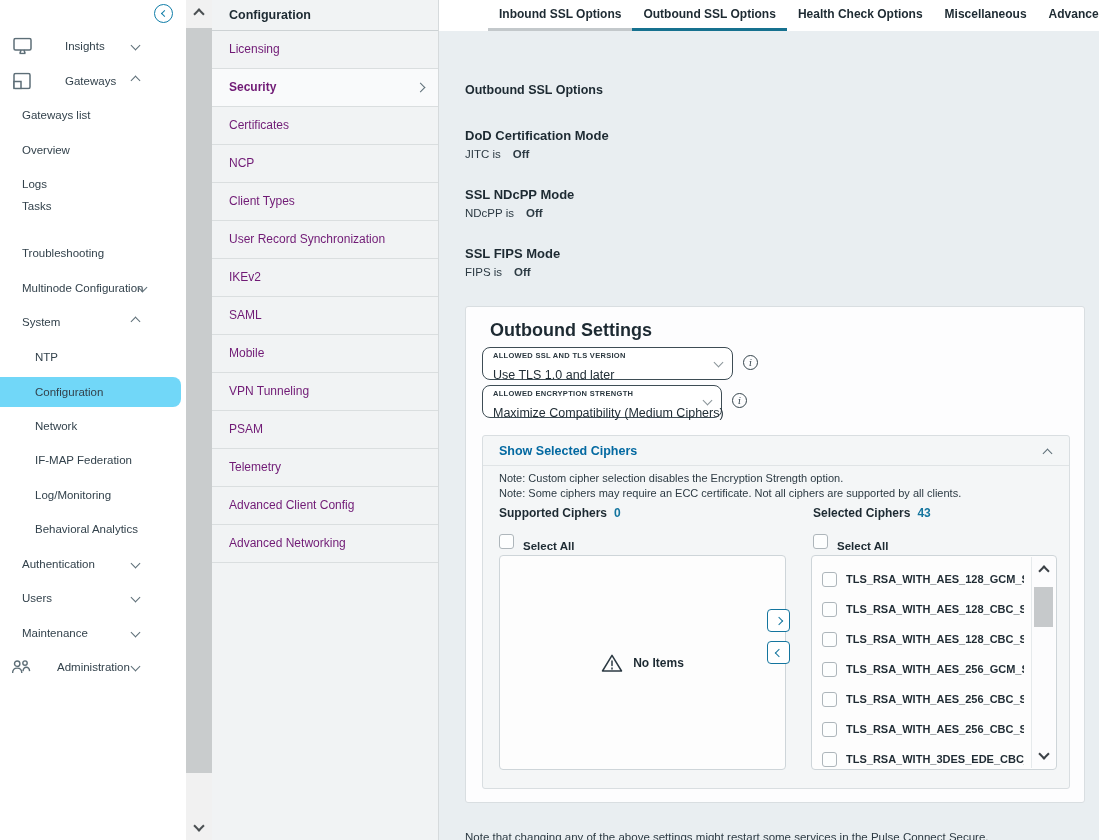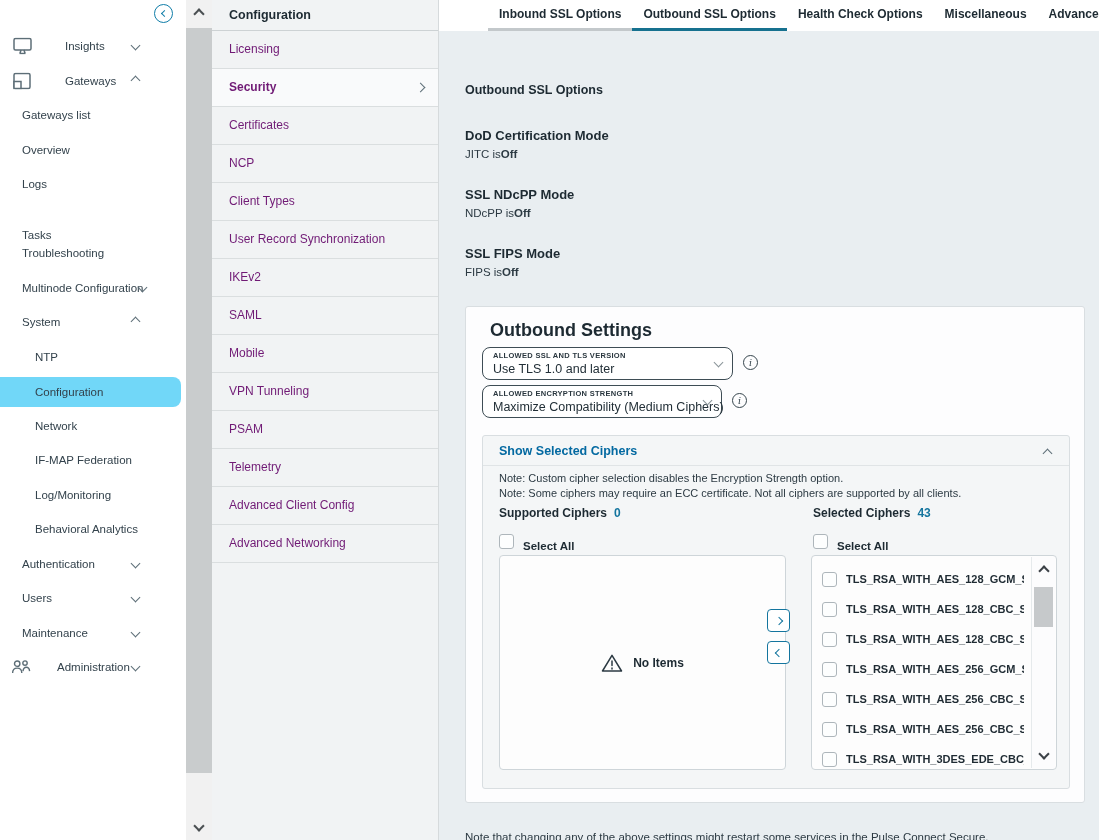--- a/index.html
+++ b/index.html
@@ -48,28 +48,28 @@
   .tab{position:relative;padding:0 11px;line-height:28px;font-size:12px;font-weight:600;color:#1d2a32;cursor:pointer;white-space:nowrap;}
   .tab .ul{position:absolute;left:0;right:0;bottom:0;height:3px;}
   .tab.gray-ul .ul{background:#c3c8cb;}
   .tab.active .ul{background:#16718f;}
 
   .content{position:absolute;left:0;top:31px;width:660px;height:809px;background:#e9eef1;}
   .sec-title{position:absolute;left:26px;top:52px;font-size:12.5px;font-weight:bold;color:#1d2a32;}
   .mode{position:absolute;left:26px;}
   .mode .mtitle{font-size:13px;font-weight:bold;color:#1d2a32;}
   .mode .mstatus{font-size:11.5px;margin-top:5px;color:#2c3a43;}
-  .mode .mstatus b{margin-left:0;}
+  .mode .mstatus b{margin-left:12px;}
 
   .card{position:absolute;left:26px;top:275px;width:620px;height:497px;background:#fdfdfe;border:1px solid #d9dee1;border-radius:3px;}
   .card-title{position:absolute;left:24px;top:13px;font-size:18px;font-weight:bold;color:#1d2a32;}
 
   .dd{position:absolute;left:16px;height:33px;background:#fff;border:1.5px solid #3e4d55;border-radius:8px;padding:3px 26px 0 10px;cursor:pointer;}
   .dd .ddlabel{font-size:7.5px;font-weight:bold;letter-spacing:.3px;color:#2a373f;white-space:nowrap;}
-  .dd .ddvalue{font-size:12.5px;color:#222f37;margin-top:2px;white-space:nowrap;}
+  .dd .ddvalue{font-size:12.5px;color:#222f37;margin-top:8px;white-space:nowrap;}
   .dd .ddchev{position:absolute;right:10px;top:50%;margin-top:-5px;border-color:#8a9499;}
   .info{position:absolute;width:15px;height:15px;border:1.3px solid #36454d;border-radius:50%;display:flex;align-items:center;justify-content:center;font-family:"DejaVu Serif",serif;font-style:italic;font-size:9.5px;color:#36454d;cursor:pointer;}
 
   .panel{position:absolute;left:16px;top:128px;width:588px;height:354px;background:#f4f6f7;border:1px solid #d9dee1;border-radius:3px;}
   .panel-header{position:relative;height:30px;border-bottom:1px solid #e0e4e6;}
   .panel-title{position:absolute;left:16px;top:0;line-height:30px;font-size:12.5px;font-weight:bold;color:#0369a1;}
   .panel-header .pchev{position:absolute;right:18px;top:14px;}
   .note{position:absolute;left:16px;font-size:11px;color:#2c3a43;white-space:nowrap;}
   .colhead{position:absolute;top:70px;font-size:12px;font-weight:bold;color:#1d2a32;}
   .colhead .count{color:#14759e;margin-left:7px;}
@@ -135,21 +135,21 @@
 
   <div class="sb-row lvl1" style="top:105px">
       <span class="lbl">Gateways list</span>
     </div>
   <div class="sb-row lvl1" style="top:140px">
       <span class="lbl">Overview</span>
     </div>
   <div class="sb-row lvl1" style="top:174px">
       <span class="lbl">Logs</span>
     </div>
-  <div class="sb-row lvl1" style="top:225px">
+  <div class="sb-row lvl1" style="top:196px">
       <span class="lbl">Tasks</span>
     </div>
   <div class="sb-row lvl1" style="top:243px">
       <span class="lbl">Troubleshooting</span>
     </div>
   <div class="sb-row lvl1" style="top:278px">
     <span class="lbl">Multinode Configuration</span>
     <span class="chev down sbchev" style="right:8px"></span>
   </div>
   <div class="sb-row lvl2" style="top:347px">

